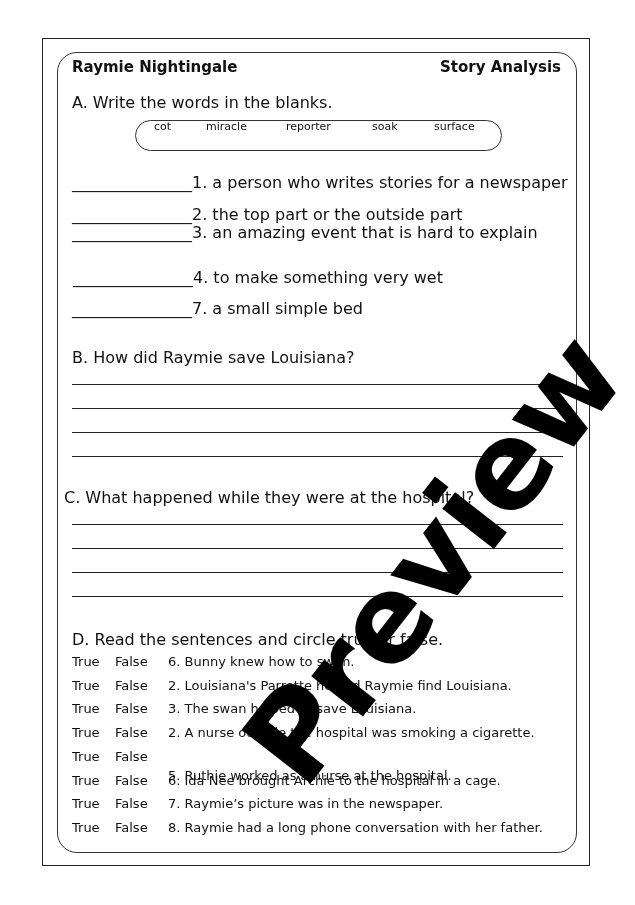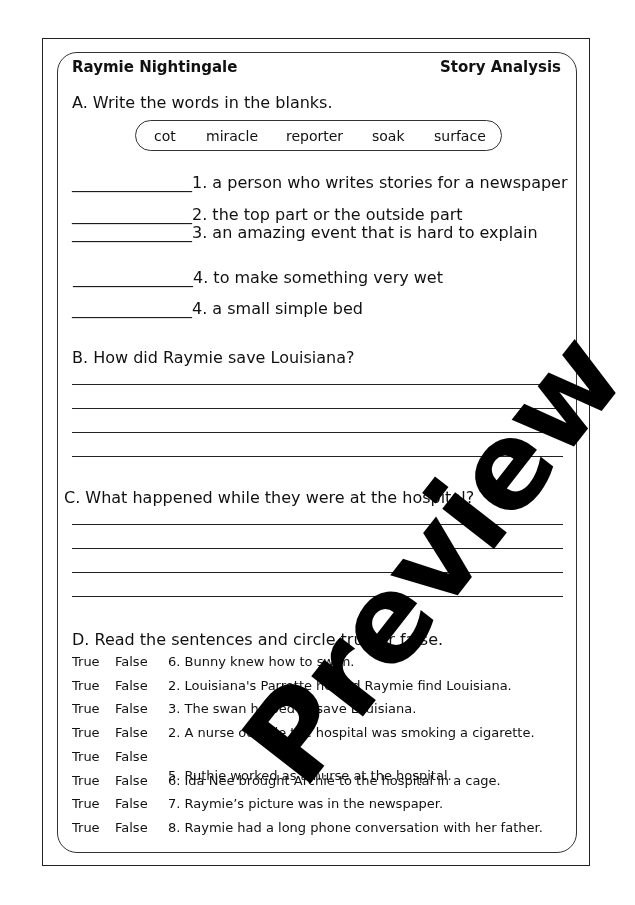--- a/index.html
+++ b/index.html
@@ -6,21 +6,21 @@
   body { width:635px; height:905px; position:relative; overflow:hidden;
          font-family:"DejaVu Sans", sans-serif; color:#111; }
   .outer { position:absolute; left:42px; top:38px; width:548px; height:828px;
            border:1px solid #222; box-sizing:border-box; }
   .inner { position:absolute; left:57px; top:52px; width:520px; height:801px;
            border:1px solid #333; border-radius:20px; box-sizing:border-box; }
   .t { position:absolute; font-size:16px; white-space:nowrap; }
   .title { position:absolute; top:58px; font-size:15px; font-weight:bold; }
   .wordbank { position:absolute; left:135px; top:120px; width:367px; height:31px;
               border:1px solid #333; border-radius:16px; box-sizing:border-box; }
-  .wb-word { position:absolute; top:128px; font-size:14px; }
+  .wb-word { position:absolute; top:120px; font-size:11px; }
   .line { position:absolute; left:72px; width:491px; border-top:1px solid #222; }
   .watermark { position:absolute; left:170px; top:490px; font-size:120px;
                font-family:"DejaVu Sans", sans-serif; font-weight:bold; color:#000;
                transform:rotate(-52deg); transform-origin:center; letter-spacing:-2px; }
   .tf { position:absolute; font-size:13px;text-align:right; }
 </style>
 </head>
 <body>
 
 <div class="outer"></div>
@@ -34,21 +34,21 @@
 <div class="wb-word" style="left:154px;">cot</div>
 <div class="wb-word" style="left:206px;">miracle</div>
 <div class="wb-word" style="left:286px;">reporter</div>
 <div class="wb-word" style="left:372px;">soak</div>
 <div class="wb-word" style="left:434px;">surface</div>
 
 <div class="t" style="left:72px;top:173px;"><span>_______________</span><span>1. a person who writes stories for a newspaper</span></div>
 <div class="t" style="left:72px;top:205px;"><span>_______________</span><span>2. the top part or the outside part</span></div>
 <div class="t" style="left:72px;top:223px;"><span>_______________</span><span>3. an amazing event that is hard to explain</span></div>
 <div class="t" style="left:73px;top:268px;"><span>_______________</span><span>4. to make something very wet</span></div>
-<div class="t" style="left:72px;top:299px;"><span>_______________</span><span>4. a small simple bed</span></div>
+<div class="t" style="left:72px;top:299px;"><span>_______________</span><span>7. a small simple bed</span></div>
 
 <div class="t" style="left:72px;top:348px;">B. How did Raymie save Louisiana?</div>
 <div class="line" style="top:384px;"></div>
 <div class="line" style="top:408px;"></div>
 <div class="line" style="top:432px;"></div>
 <div class="line" style="top:456px;"></div>
 
 <div class="t" style="left:64px;top:488px;">C. What happened while they were at the hospital?</div>
 <div class="line" style="top:524px;"></div>
 <div class="line" style="top:548px;"></div>

